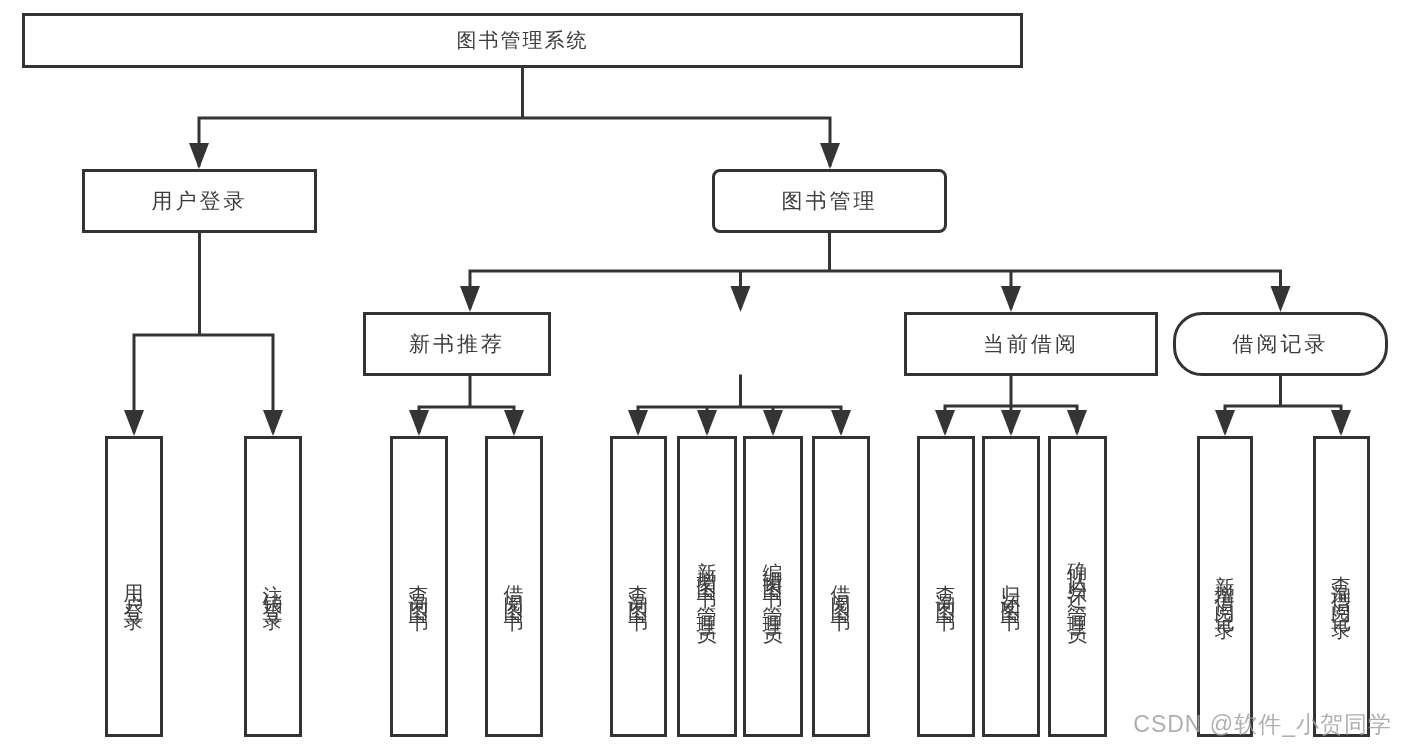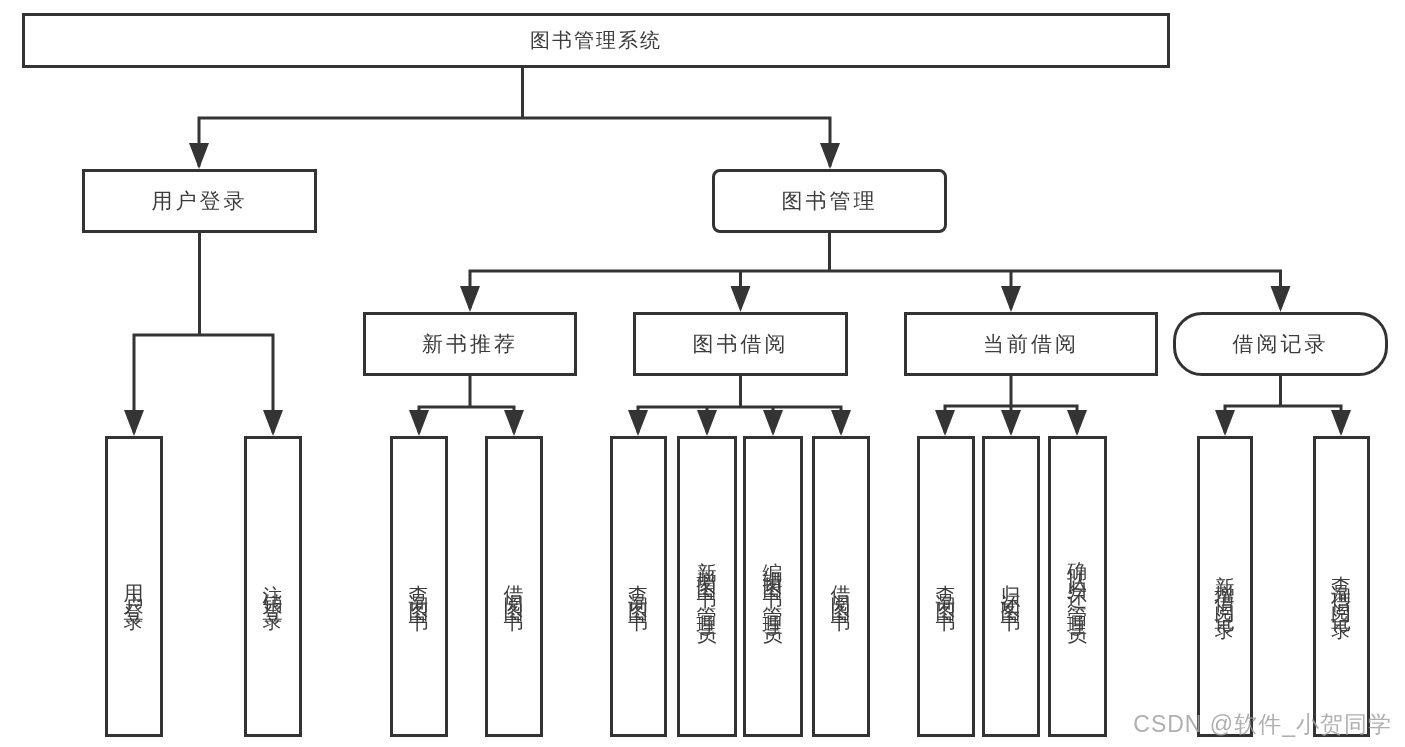--- a/index.html
+++ b/index.html
@@ -100,43 +100,40 @@
       <polygon points="763,410 783,410 773,436"></polygon>
       <polygon points="831,410 851,410 841,436"></polygon>
       <polygon points="935,410 955,410 945,436"></polygon>
       <polygon points="1001,410 1021,410 1011,436"></polygon>
       <polygon points="1067,410 1087,410 1077,436"></polygon>
       <polygon points="1215,410 1235,410 1225,436"></polygon>
       <polygon points="1331,410 1351,410 1341,436"></polygon>
     </g>
   </svg>
 
-  <div class="node hbox root-box" style="left:22px; top:13px; width:1148px; height:55px;">
+  <div class="node hbox root-box" style="left:22px; top:13px; width:1001px; height:55px;">
     <span>图书管理系统</span>
   </div>
 
   <div class="node hbox" style="left:82px; top:169px; width:235px; height:64px;">
     <span>用户登录</span>
   </div>
   <div class="node hbox" style="left:712px; top:169px; width:235px; height:64px;border-radius:8px;">
     <span>图书管理</span>
   </div>
 
   <div class="node vbox" style="left:105px; top:436px; width:58px; height:301px;">
     <span class="vtext">用户登录</span>
   </div>
   <div class="node vbox" style="left:244px; top:436px; width:58px; height:301px;">
     <span class="vtext">注销登录</span>
   </div>
 
-  <div class="node hbox" style="left:363px; top:312px; width:214px; height:64px;">
+  <div class="node hbox" style="left:363px; top:312px; width:188px; height:64px;">
     <span>新书推荐</span>
-  </div>
-  <div class="node hbox" style="left:633px; top:312px; width:215px; height:64px;">
-    <span>图书借阅</span>
   </div>
   <div class="node hbox" style="left:904px; top:312px; width:254px; height:64px;">
     <span>当前借阅</span>
   </div>
   <div class="node hbox" style="left:1173px; top:312px; width:215px; height:64px;border-radius:29px;">
     <span>借阅记录</span>
   </div>
 
   <div class="node vbox" style="left:390px; top:436px; width:58px; height:301px;">
     <span class="vtext">查询图书</span>

